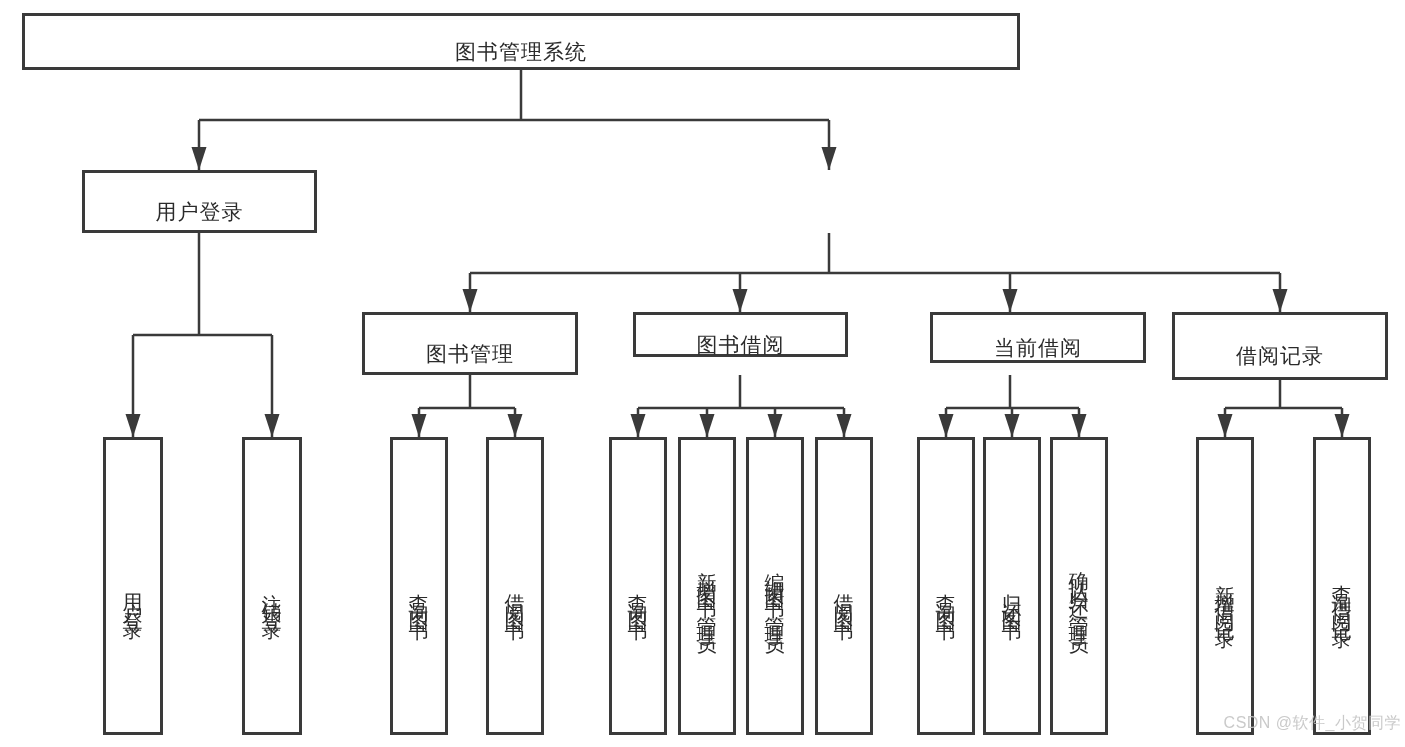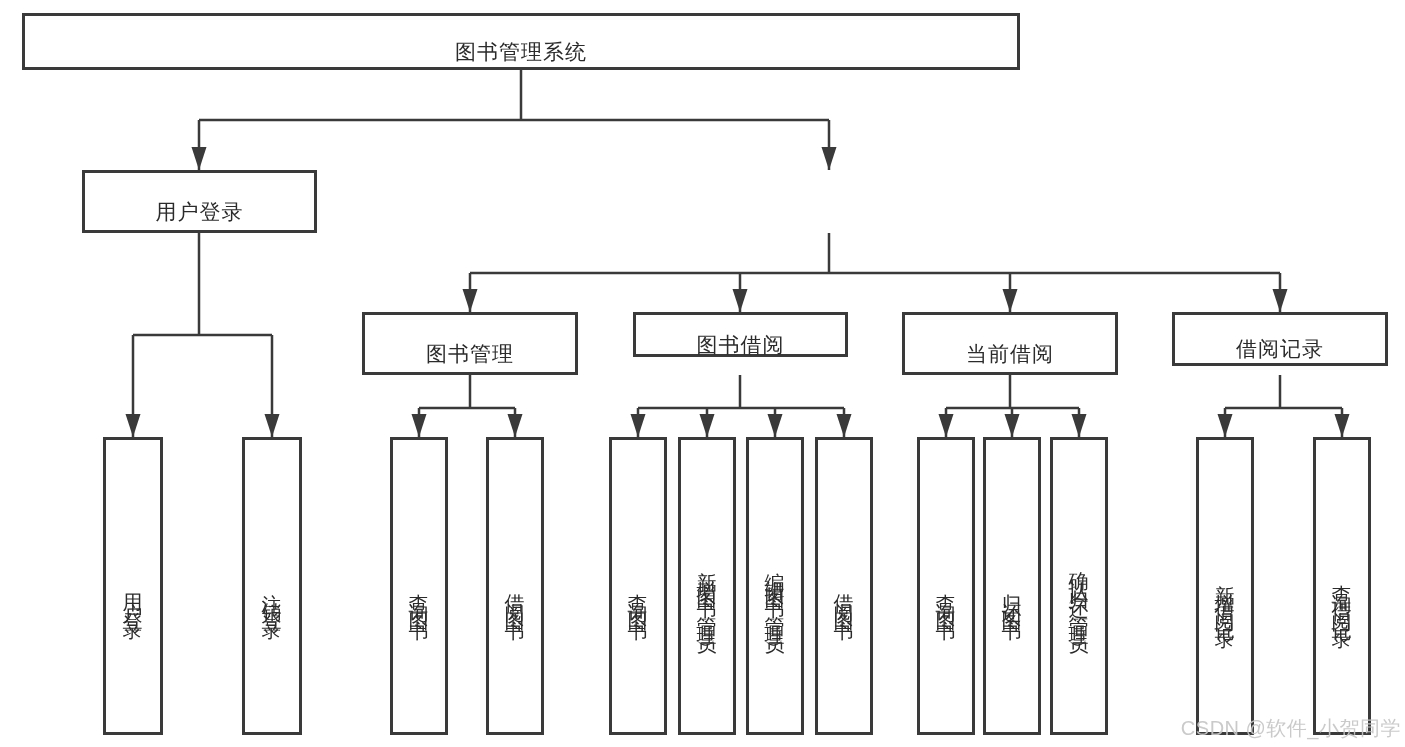--- a/index.html
+++ b/index.html
@@ -32,23 +32,23 @@
   .box.v .lbl{
     writing-mode:vertical-rl;
     text-orientation:mixed;
     font-size:20px;
     letter-spacing:9px;
     line-height:1;
   }
   .watermark{
     position:absolute;
     right:4px;
-    bottom:5px;
+    bottom:13px;
     z-index:5;
-    font-size:20px;
+    font-size:16px;
     color:rgba(197,197,197,0.92);
     letter-spacing:0.5px;
     white-space:nowrap;
   }
 </style>
 </head>
 <body>
 
 <div class="stage">
 
@@ -92,24 +92,24 @@
   <div class="box" style="left:82px;top:170px;width:235px;height:63px">
     <span class="lbl">用户登录</span>
   </div>
 
   <div class="box" style="left:362px;top:312px;width:216px;height:63px">
     <span class="lbl">图书管理</span>
   </div>
   <div class="box" style="left:633px;top:312px;width:215px;height:45px">
     <span class="lbl">图书借阅</span>
   </div>
-  <div class="box" style="left:902px;top:312px;width:216px;height:63px">
+  <div class="box" style="left:930px;top:312px;width:216px;height:51px">
     <span class="lbl">当前借阅</span>
   </div>
-  <div class="box" style="left:1172px;top:312px;width:216px;height:54px">
+  <div class="box" style="left:1172px;top:312px;width:216px;height:68px">
     <span class="lbl">借阅记录</span>
   </div>
 
   <div class="box v" style="left:103px;top:437px;width:60px;height:298px">
     <span class="lbl">用户登录</span>
   </div>
   <div class="box v" style="left:242px;top:437px;width:60px;height:298px">
     <span class="lbl">注销登录</span>
   </div>
 

